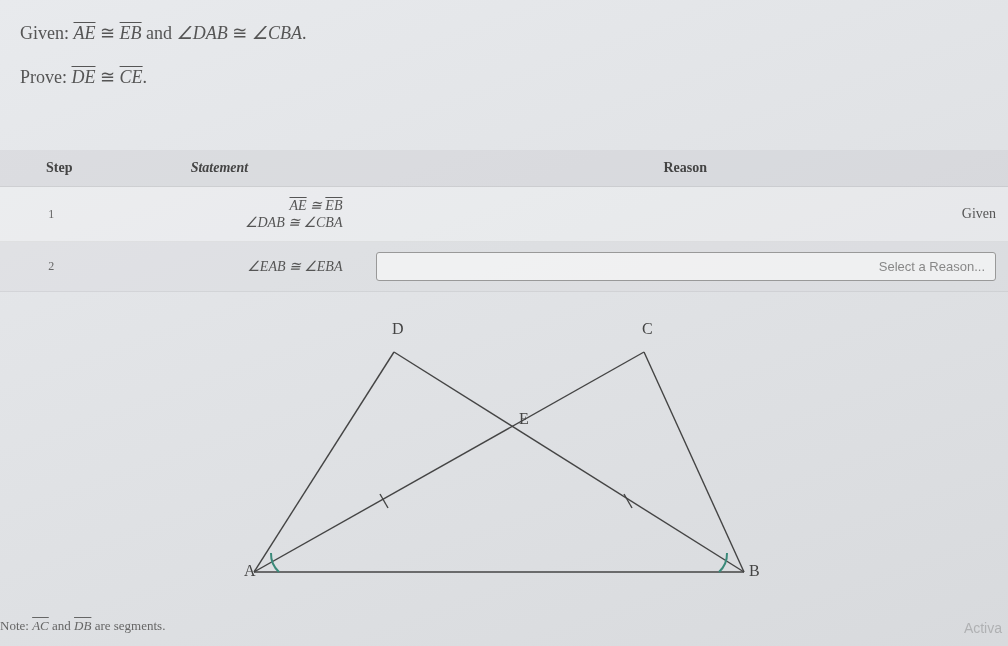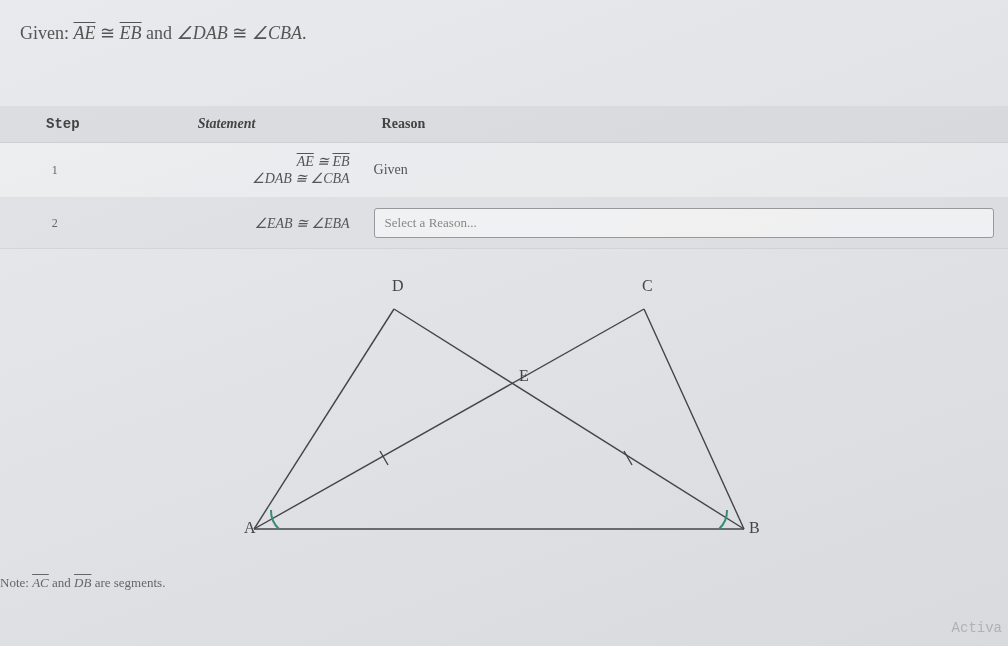--- a/index.html
+++ b/index.html
@@ -36,46 +36,47 @@
   }
   .proof-table th {
     text-align: left;
     font-weight: bold;
     font-size: 14px;
     color: #444;
     padding: 10px 12px;
     background: rgba(200,200,205,0.35);
     border-bottom: 1px solid rgba(0,0,0,0.06);
   }
-  .proof-table th.step-col { width: 70px; text-align:center; padding-left:46px;font-family:Liberation Mono, monospace;}
+  .proof-table th.step-col { width: 70px; text-align:center; padding-left:46px;}
   .proof-table th.stmt-col { width: 270px; text-align:center;font-style:italic;}
-  .proof-table th.reason-col { text-align:left; padding-left:20px;}
+  .proof-table th.reason-col { text-align:center; padding-left:20px;}
   .proof-table td {
     padding: 10px 12px;
     font-size: 14px;
     color: #555;
     border-bottom: 1px solid rgba(0,0,0,0.05);
     vertical-align: middle;
+    text-align: right;
   }
   .proof-table td.step-cell { text-align:center; font-size:12px; color:#666; padding-left:30px;}
   .proof-table td.stmt-cell { text-align:right; font-style: italic; }
   .proof-table tr.row-odd td { background: rgba(255,255,255,0.25); }
   .proof-table tr.row-even td { background: rgba(210,210,215,0.25); }
 
   .reason-select {
     display: inline-block;
     border: 1px solid #999;
     border-radius: 3px;
     background: rgba(255,255,255,0.55);
     padding: 6px 10px;
     font-size: 13px;
     color: #888;
     width: 620px;
     cursor: pointer;
-    font-family: Liberation Serif, serif;
+    font-family: Liberation Sans, sans-serif;
   }
 
   .figure-area {
     position: relative;
     width: 560px;
     height: 300px;
     margin: 20px auto 0 auto;
   }
   .figure-area svg { width: 100%; height: 100%; }
   .pt-label {
@@ -87,38 +88,44 @@
   .note {
     text-align: left;
     font-size: 13px;
     color: #666;
     margin-top: 6px;
   }
   .watermark {
     position: absolute;
     bottom: 10px;
     right: 6px;
-    font-family: Liberation Mono, monospace;
+    font-family: Liberation Sans, sans-serif;
     font-size: 14px;
     color: rgba(100,100,100,0.35);
   }
 </style>
 </head>
 <body>
 
 <div class="problem-header">
   <div class="line">
     <span>Given: </span>
     <span class="overline">AE</span>
     <span class="congr"></span>
     <span class="overline">EB</span>
     <span> and </span>
     <span class="angle statement-text">DAB</span>
     <span class="congr"></span>
     <span class="angle statement-text">CBA</span><span>.</span>
+  </div>
+  <div class="line">
+    <span>Prove: </span>
+    <span class="overline">DE</span>
+    <span class="congr"></span>
+    <span class="overline">CE</span><span>.</span>
   </div>
 </div>
 
 <table class="proof-table">
   <thead>
     <tr>
       <th class="step-col">Step</th>
       <th class="stmt-col">Statement</th>
       <th class="reason-col">Reason</th>
     </tr>

